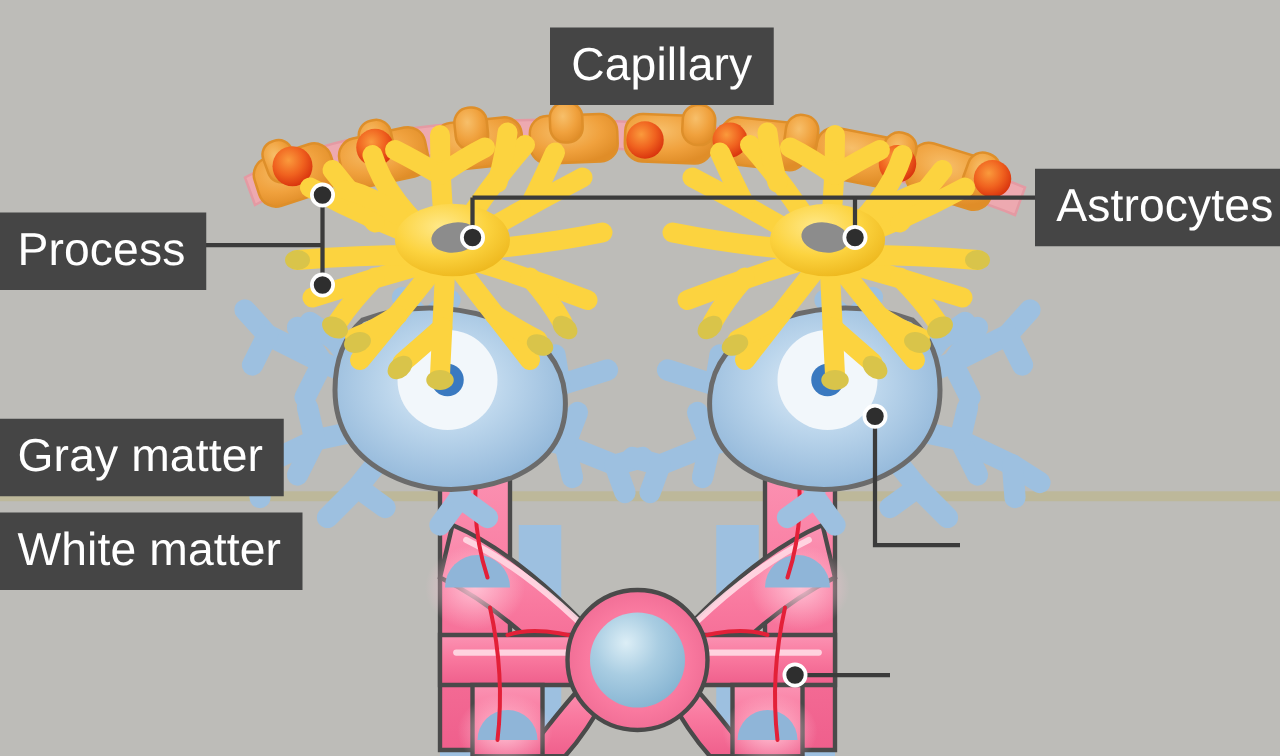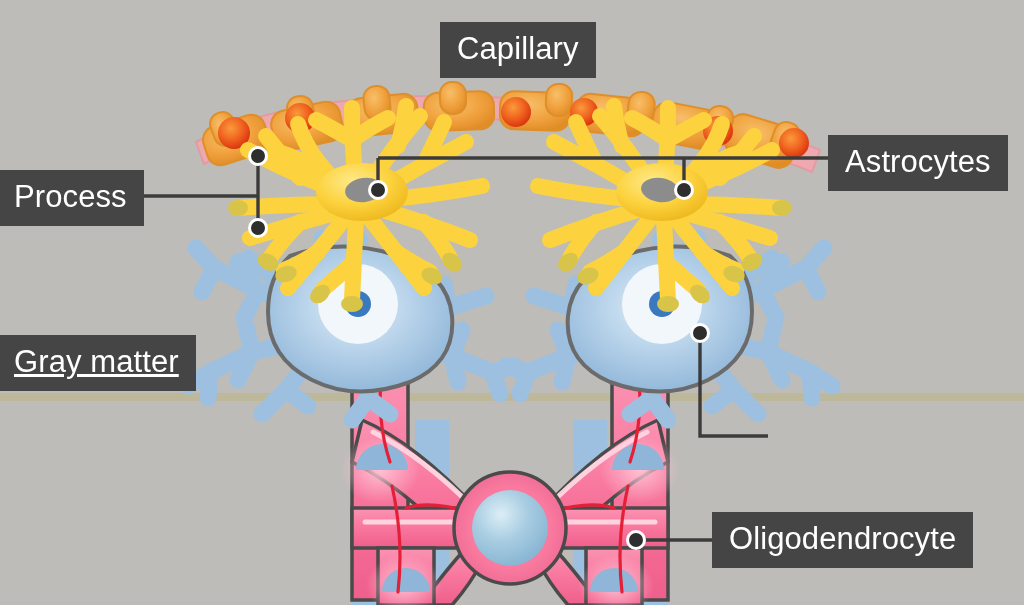--- a/index.html
+++ b/index.html
@@ -8,30 +8,30 @@
     background:#bdbcb8;
     font-family:"Liberation Sans","DejaVu Sans",sans-serif;
     position:relative;
   }
   #stage{position:absolute;inset:0;width:1024px;height:605px;}
   svg.art{position:absolute;left:0;top:0;width:1024px;height:605px;}
   .label{
     position:absolute;
     background:#454545;
     color:#ffffff;
-    font-size:31px;
+    font-size:37px;
     line-height:1;
     padding:11px 17px 14px 17px;
     white-space:nowrap;
     letter-spacing:0.1px;
   }
   .label.lbl-capillary{left:440px;top:22px;}
   .label.lbl-astrocytes{left:828px;top:135px;text-align:right;}
   .label.lbl-process{left:0px;top:170px;padding-left:14px;}
-  .label.lbl-gray{left:0px;top:335px;padding-left:14px;text-decoration:underline;}
+  .label.lbl-gray{left:0px;top:335px;padding-left:14px;}
   .label.lbl-white{left:0px;top:410px;padding-left:14px;}
   .label.lbl-neuron{left:768px;top:410px;}
   .label.lbl-oligo{left:712px;top:512px;}
 </style>
 </head>
 <body>
 
 <div id="stage">
 
   <svg class="art" viewBox="0 0 1024 605">
@@ -374,15 +374,15 @@
       <circle cx="684" cy="190" r="8.5" fill="#2e2e2e" stroke="#ffffff" stroke-width="3"></circle>
       <circle cx="700" cy="333" r="8.5" fill="#2e2e2e" stroke="#ffffff" stroke-width="3"></circle>
       <circle cx="636" cy="540" r="8.5" fill="#2e2e2e" stroke="#ffffff" stroke-width="3"></circle>
     </g>
   </svg>
 
   <div class="label lbl-capillary">Capillary</div>
   <div class="label lbl-astrocytes">Astrocytes</div>
   <div class="label lbl-process">Process</div>
   <div class="label lbl-gray">Gray matter</div>
-  <div class="label lbl-oligo">Oligodendrocyte</div>
+  <div class="label lbl-white">White matter</div>
 
 </div>
 
 </body></html>

